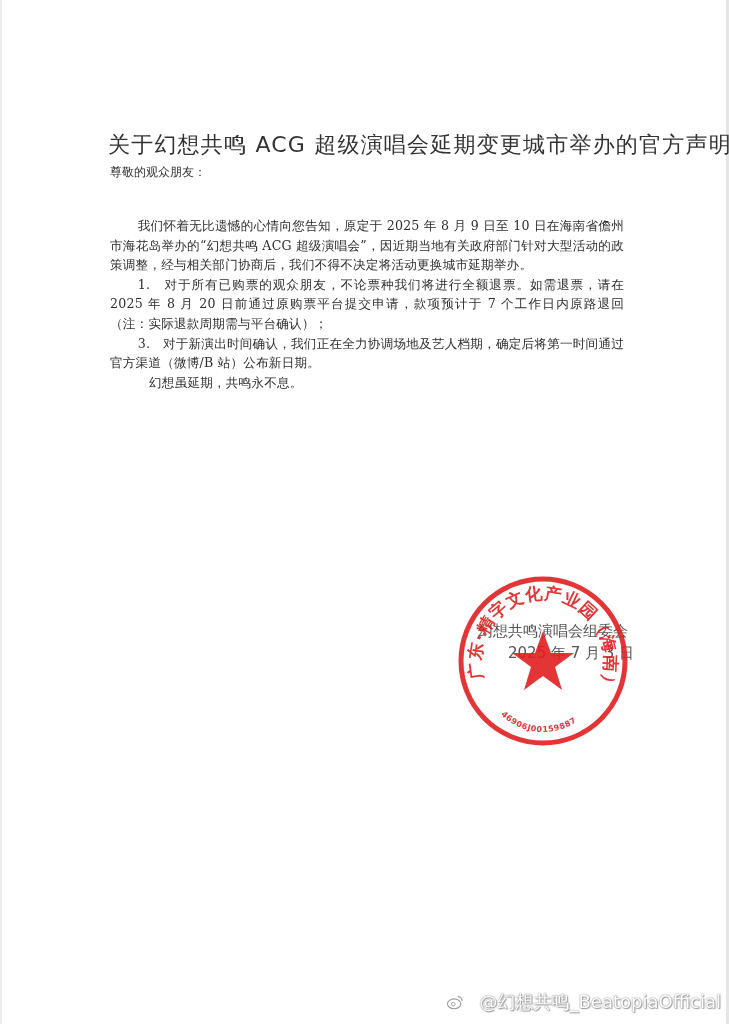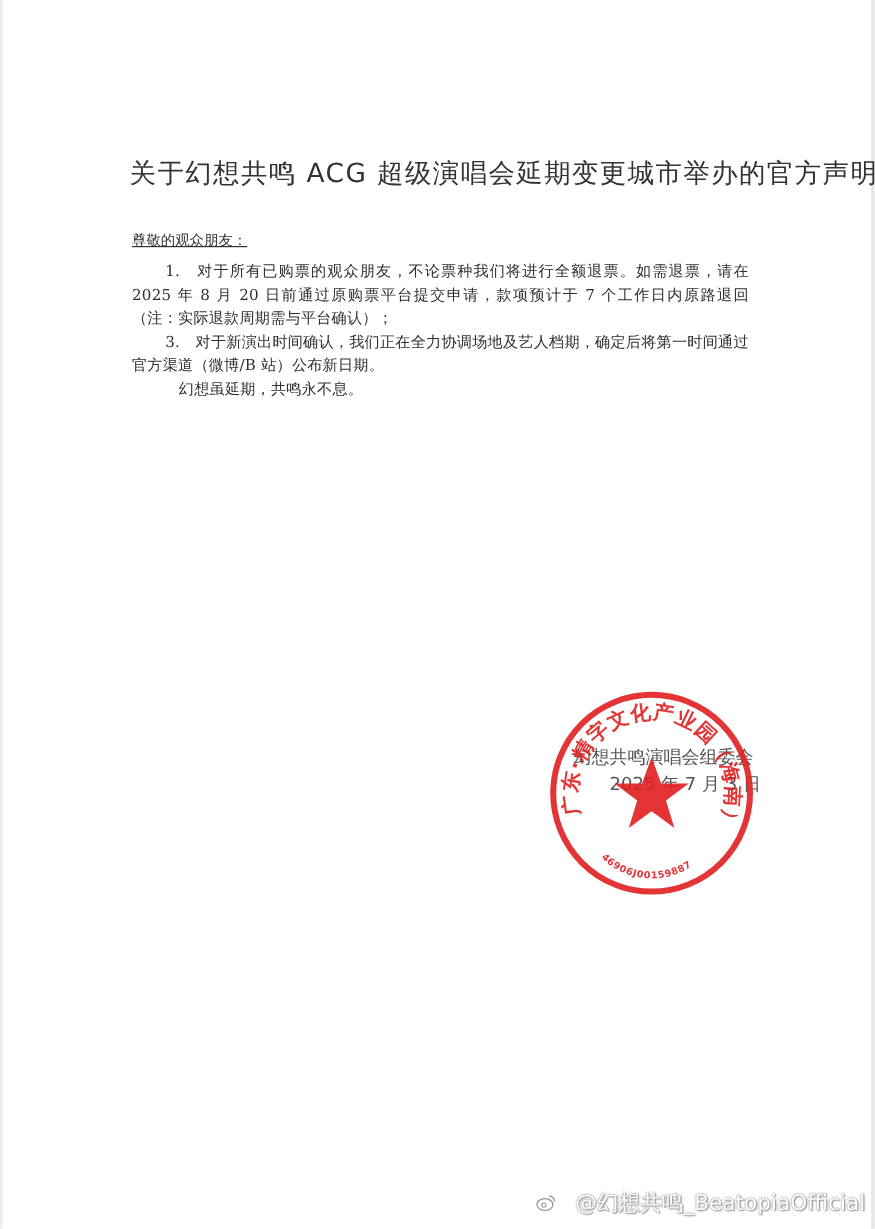--- a/index.html
+++ b/index.html
@@ -7,21 +7,21 @@
     width: 729px; height: 1024px; background: #ffffff; position: relative; overflow: hidden;
     font-family: "DejaVu Serif", "Liberation Serif", serif; color: #2a2a2a;
   }
   .page-edge-left { position: absolute; left: 0; top: 0; width: 2px; height: 1024px; background: #ececec; }
   .page-edge-right { position: absolute; right: 0; top: 0; width: 3px; height: 1024px; background: #e6e6e6; }
   .title {
     position: absolute; left: 108px; top: 130px; width: 520px;
     font-family: "DejaVu Sans", "Liberation Sans", sans-serif;
     font-size: 22px; letter-spacing: 1.2px; color: #333; white-space: nowrap;
   }
-  .salutation { position: absolute; left: 110px; top: 192px; font-size: 12px; color: #333; text-decoration: underline; }
+  .salutation { position: absolute; left: 110px; top: 164px; font-size: 12px; color: #333; }
   .body {
     position: absolute; left: 110px; top: 216px; width: 514px;
     font-size: 12.6px; line-height: 19.6px; color: #2e2e2e; letter-spacing: 0.2px;
     text-align: justify;
   }
   .para { text-indent: 2.2em; margin: 0; }
   .item { text-indent: 2.2em; margin: 0; }
   .closing { padding-left: 3.1em; margin: 0; }
   .signature {
     position: absolute; left: 478px; top: 620px; font-family: "DejaVu Sans", "Liberation Sans", sans-serif;
@@ -40,20 +40,21 @@
 </head>
 <body>
 
 <div class="page-edge-left"></div>
 <div class="page-edge-right"></div>
 
 <div class="title">关于幻想共鸣 ACG 超级演唱会延期变更城市举办的官方声明</div>
 <div class="salutation">尊敬的观众朋友：</div>
 
 <div class="body">
+  <p class="para">我们怀着无比遗憾的心情向您告知，原定于 2025 年 8 月 9 日至 10 日在海南省儋州市海花岛举办的“幻想共鸣 ACG 超级演唱会”，因近期当地有关政府部门针对大型活动的政策调整，经与相关部门协商后，我们不得不决定将活动更换城市延期举办。</p>
   <p class="item">1.　对于所有已购票的观众朋友，不论票种我们将进行全额退票。如需退票，请在 2025 年 8 月 20 日前通过原购票平台提交申请，款项预计于 7 个工作日内原路退回（注：实际退款周期需与平台确认）；</p>
   <p class="item">3.　对于新演出时间确认，我们正在全力协调场地及艺人档期，确定后将第一时间通过官方渠道（微博/B 站）公布新日期。</p>
   <p class="closing">幻想虽延期，共鸣永不息。</p>
 </div>
 
 <div class="signature">
   <div>幻想共鸣演唱会组委会</div>
   <div class="date">2025 年 7 月 3 日</div>
 </div>
 

